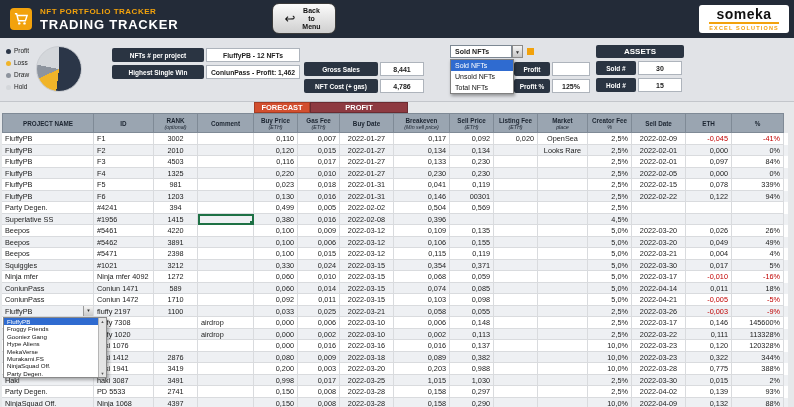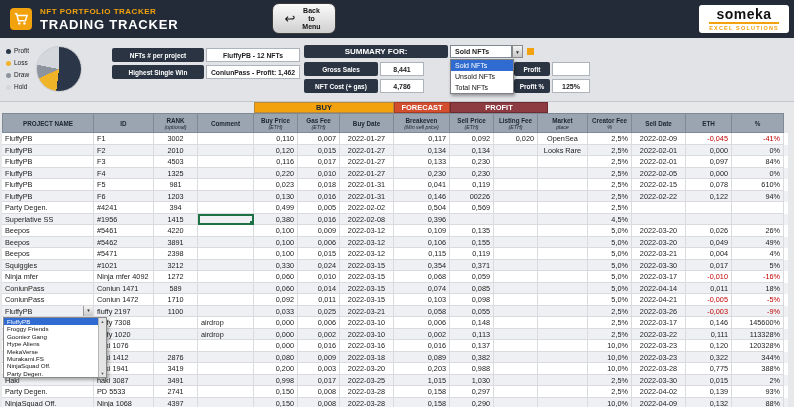--- a/index.html
+++ b/index.html
@@ -164,48 +164,57 @@
         <div class="pill">NFTs # per project</div>
         <div class="val">FluffyPB - 12 NFTs</div>
       </div>
       <div class="row2">
         <div class="pill">Highest Single Win</div>
         <div class="val">ConiunPass - Profit: 1,462</div>
       </div>
     </div>
 
     <div class="sum">
-      <div class="panel-h">SUMMARY FOR:</div>
       <div class="dd-cell">Sold NFTs</div>
       <div class="dd-btn">▼</div>
       <div class="dd-note"></div>
 
       <div class="pill p-gross">Gross Sales</div>
       <div class="val v-gross">8,441</div>
       <div class="pill p-profit">Profit</div>
       <div class="val v-profit"></div>
       <div class="pill p-cost">NFT Cost (+ gas)</div>
       <div class="val v-cost">4,786</div>
       <div class="pill p-ppct">Profit %</div>
       <div class="val v-ppct">125%</div>
 
       <div class="sum-list">
           <div class="opt sel">Sold NFTs</div>
           <div class="opt">Unsold NFTs</div>
           <div class="opt">Total NFTs</div>
         </div>
     </div>
 
+    <div class="assets">
+      <div class="panel-h">ASSETS</div>
+      <div class="row2">
+        <div class="pill">Sold #</div>
+        <div class="val">30</div>
+      </div>
+      <div class="row2">
+        <div class="pill">Hold #</div>
+        <div class="val">15</div>
+      </div>
+    </div>
 
   </div>
 
   <div class="tbl">
     <div class="grp">
       <div class="gsp"></div>
-      <div class="g buy">BUY</div>
       <div class="g fc">FORECAST</div>
       <div class="g pr">PROFIT</div>
     </div>
     <div class="thead">
         <div class="th" style="width: 92px;">
           <div class="tt2">PROJECT NAME</div>
         </div>
         <div class="th" style="width: 60px;">
           <div class="tt2">ID</div>
         </div>
@@ -334,32 +343,32 @@
           <div class="td ar" style="width: 44px;">0,023</div>
           <div class="td ar" style="width: 42px;">0,018</div>
           <div class="td ac" style="width: 54px;">2022-01-31</div>
           <div class="td ar" style="width: 56px;">0,041</div>
           <div class="td ar" style="width: 44px;">0,119</div>
           <div class="td ar" style="width: 44px;"></div>
           <div class="td ac" style="width: 50px;"></div>
           <div class="td ar" style="width: 44px;">2,5%</div>
           <div class="td ac" style="width: 54px;">2022-02-15</div>
           <div class="td ar" style="width: 46px;">0,078</div>
-          <div class="td ar" style="width: 52px;">610%</div>
+          <div class="td ar" style="width: 52px;">339%</div>
         </div>
         <div class="tr alt">
           <div class="td al" style="width: 92px;">FluffyPB</div>
           <div class="td al" style="width: 60px;">F6</div>
           <div class="td ac" style="width: 44px;">1203</div>
           <div class="td al" style="width: 56px;"></div>
           <div class="td ar" style="width: 44px;">0,130</div>
           <div class="td ar" style="width: 42px;">0,016</div>
           <div class="td ac" style="width: 54px;">2022-01-31</div>
           <div class="td ar" style="width: 56px;">0,146</div>
-          <div class="td ar" style="width: 44px;">00226</div>
+          <div class="td ar" style="width: 44px;">00301</div>
           <div class="td ar" style="width: 44px;"></div>
           <div class="td ac" style="width: 50px;"></div>
           <div class="td ar" style="width: 44px;">2,5%</div>
           <div class="td ac" style="width: 54px;">2022-02-22</div>
           <div class="td ar" style="width: 46px;">0,122</div>
           <div class="td ar" style="width: 52px;">94%</div>
         </div>
         <div class="tr">
           <div class="td al" style="width: 92px;">Party Degen.</div>
           <div class="td al" style="width: 60px;">#4241</div>

